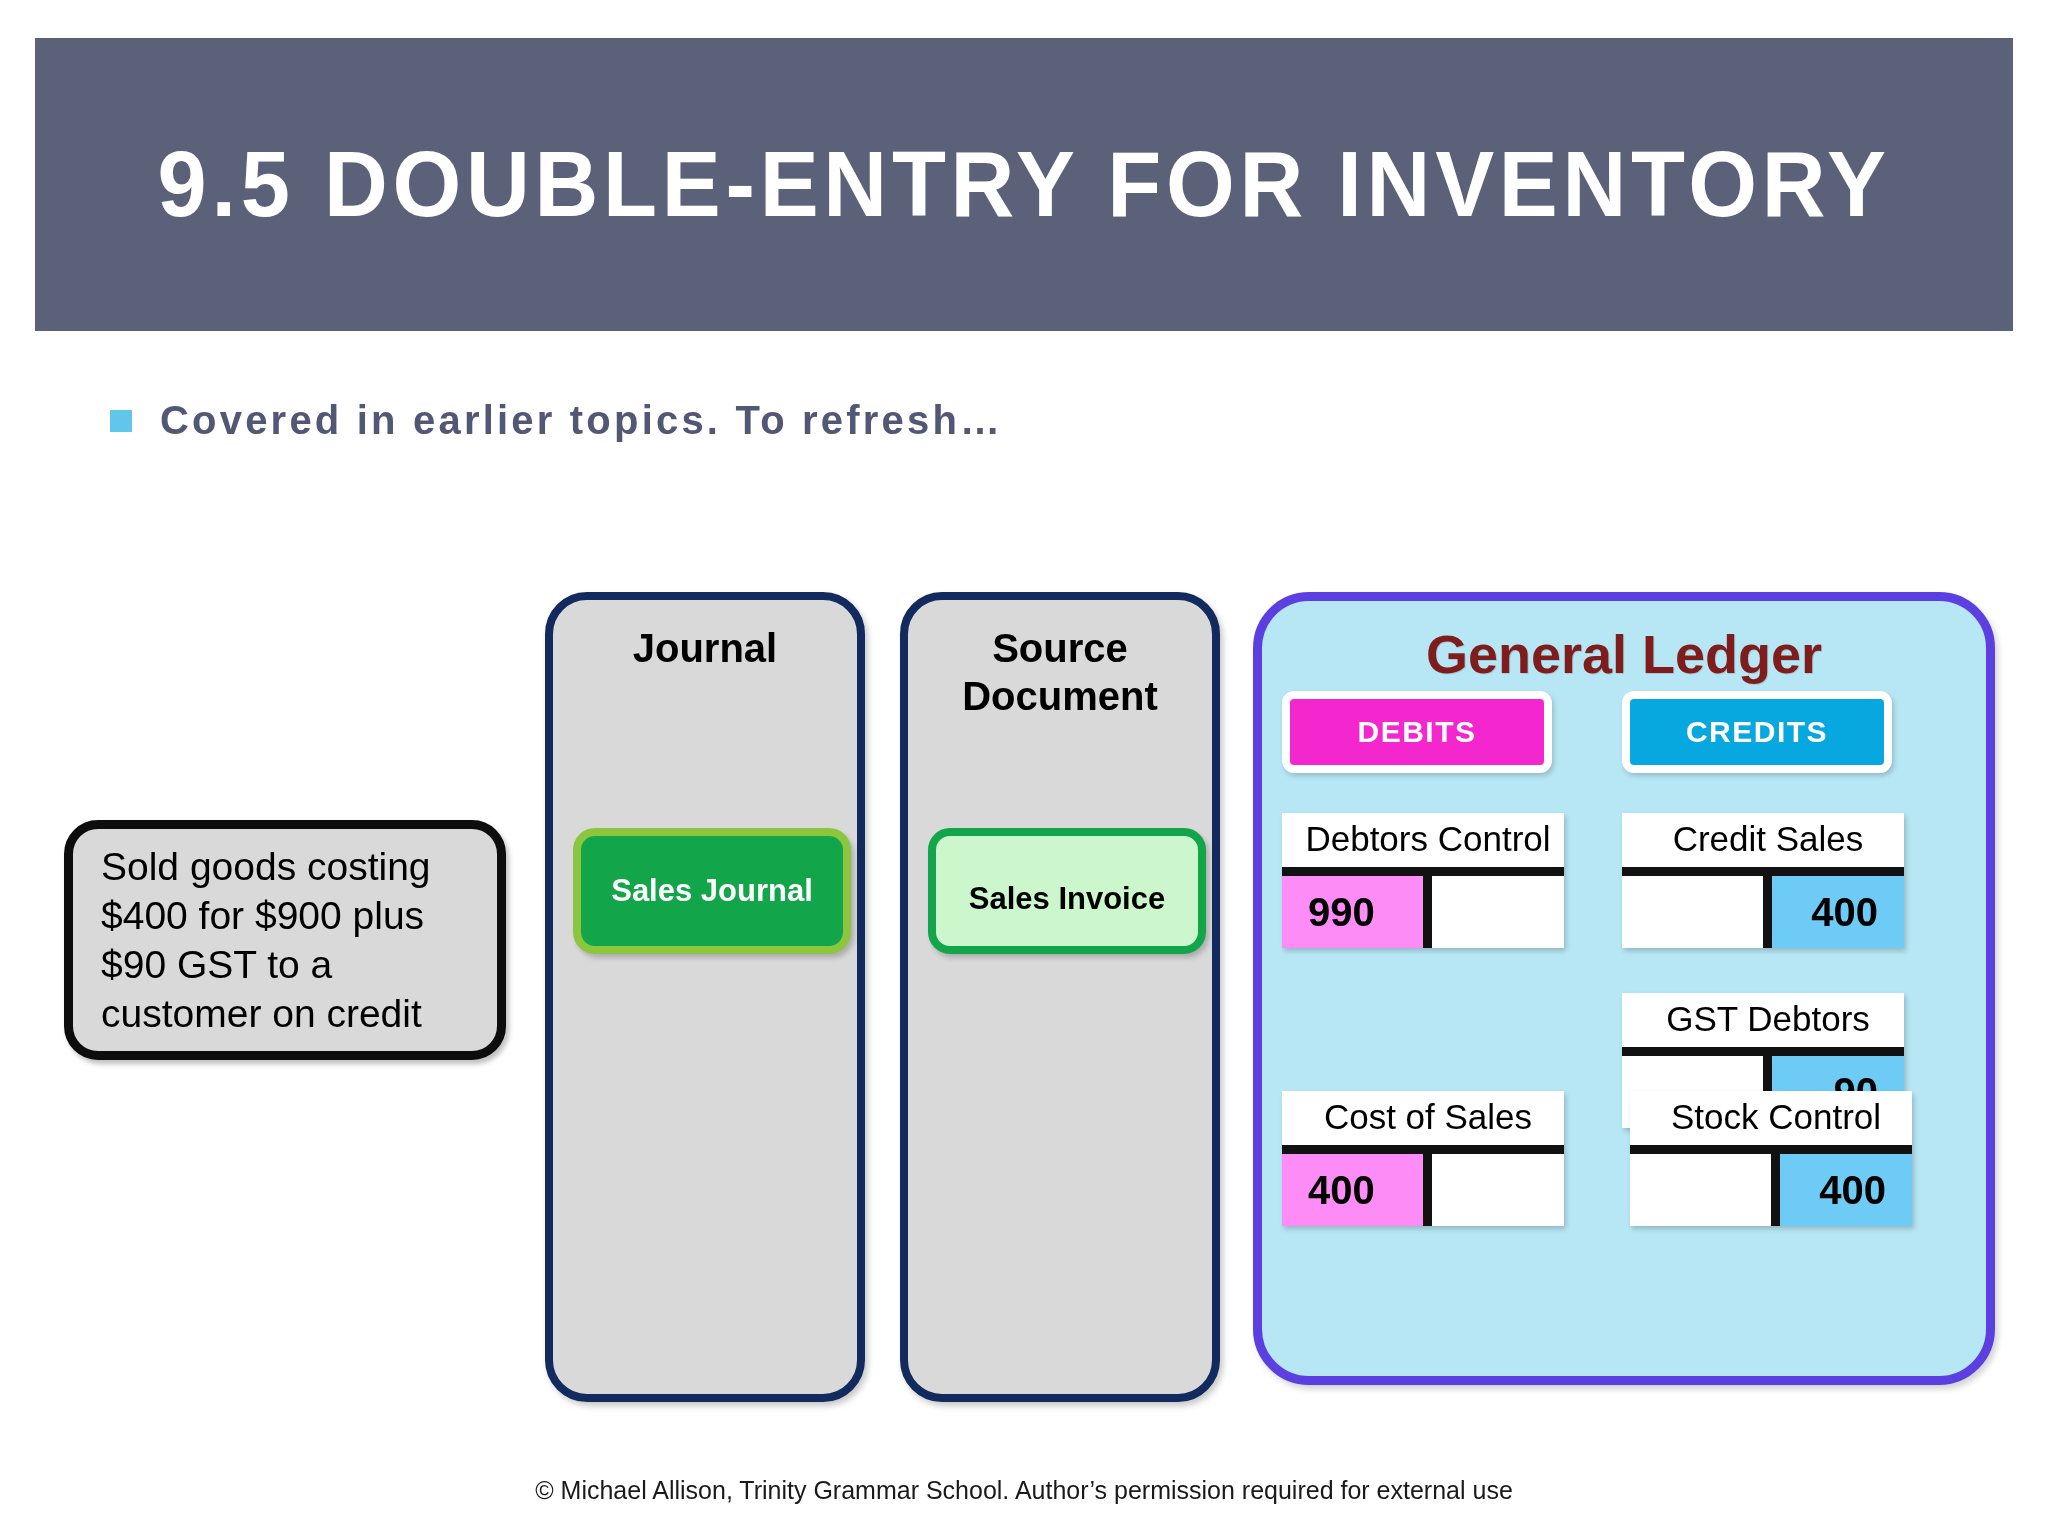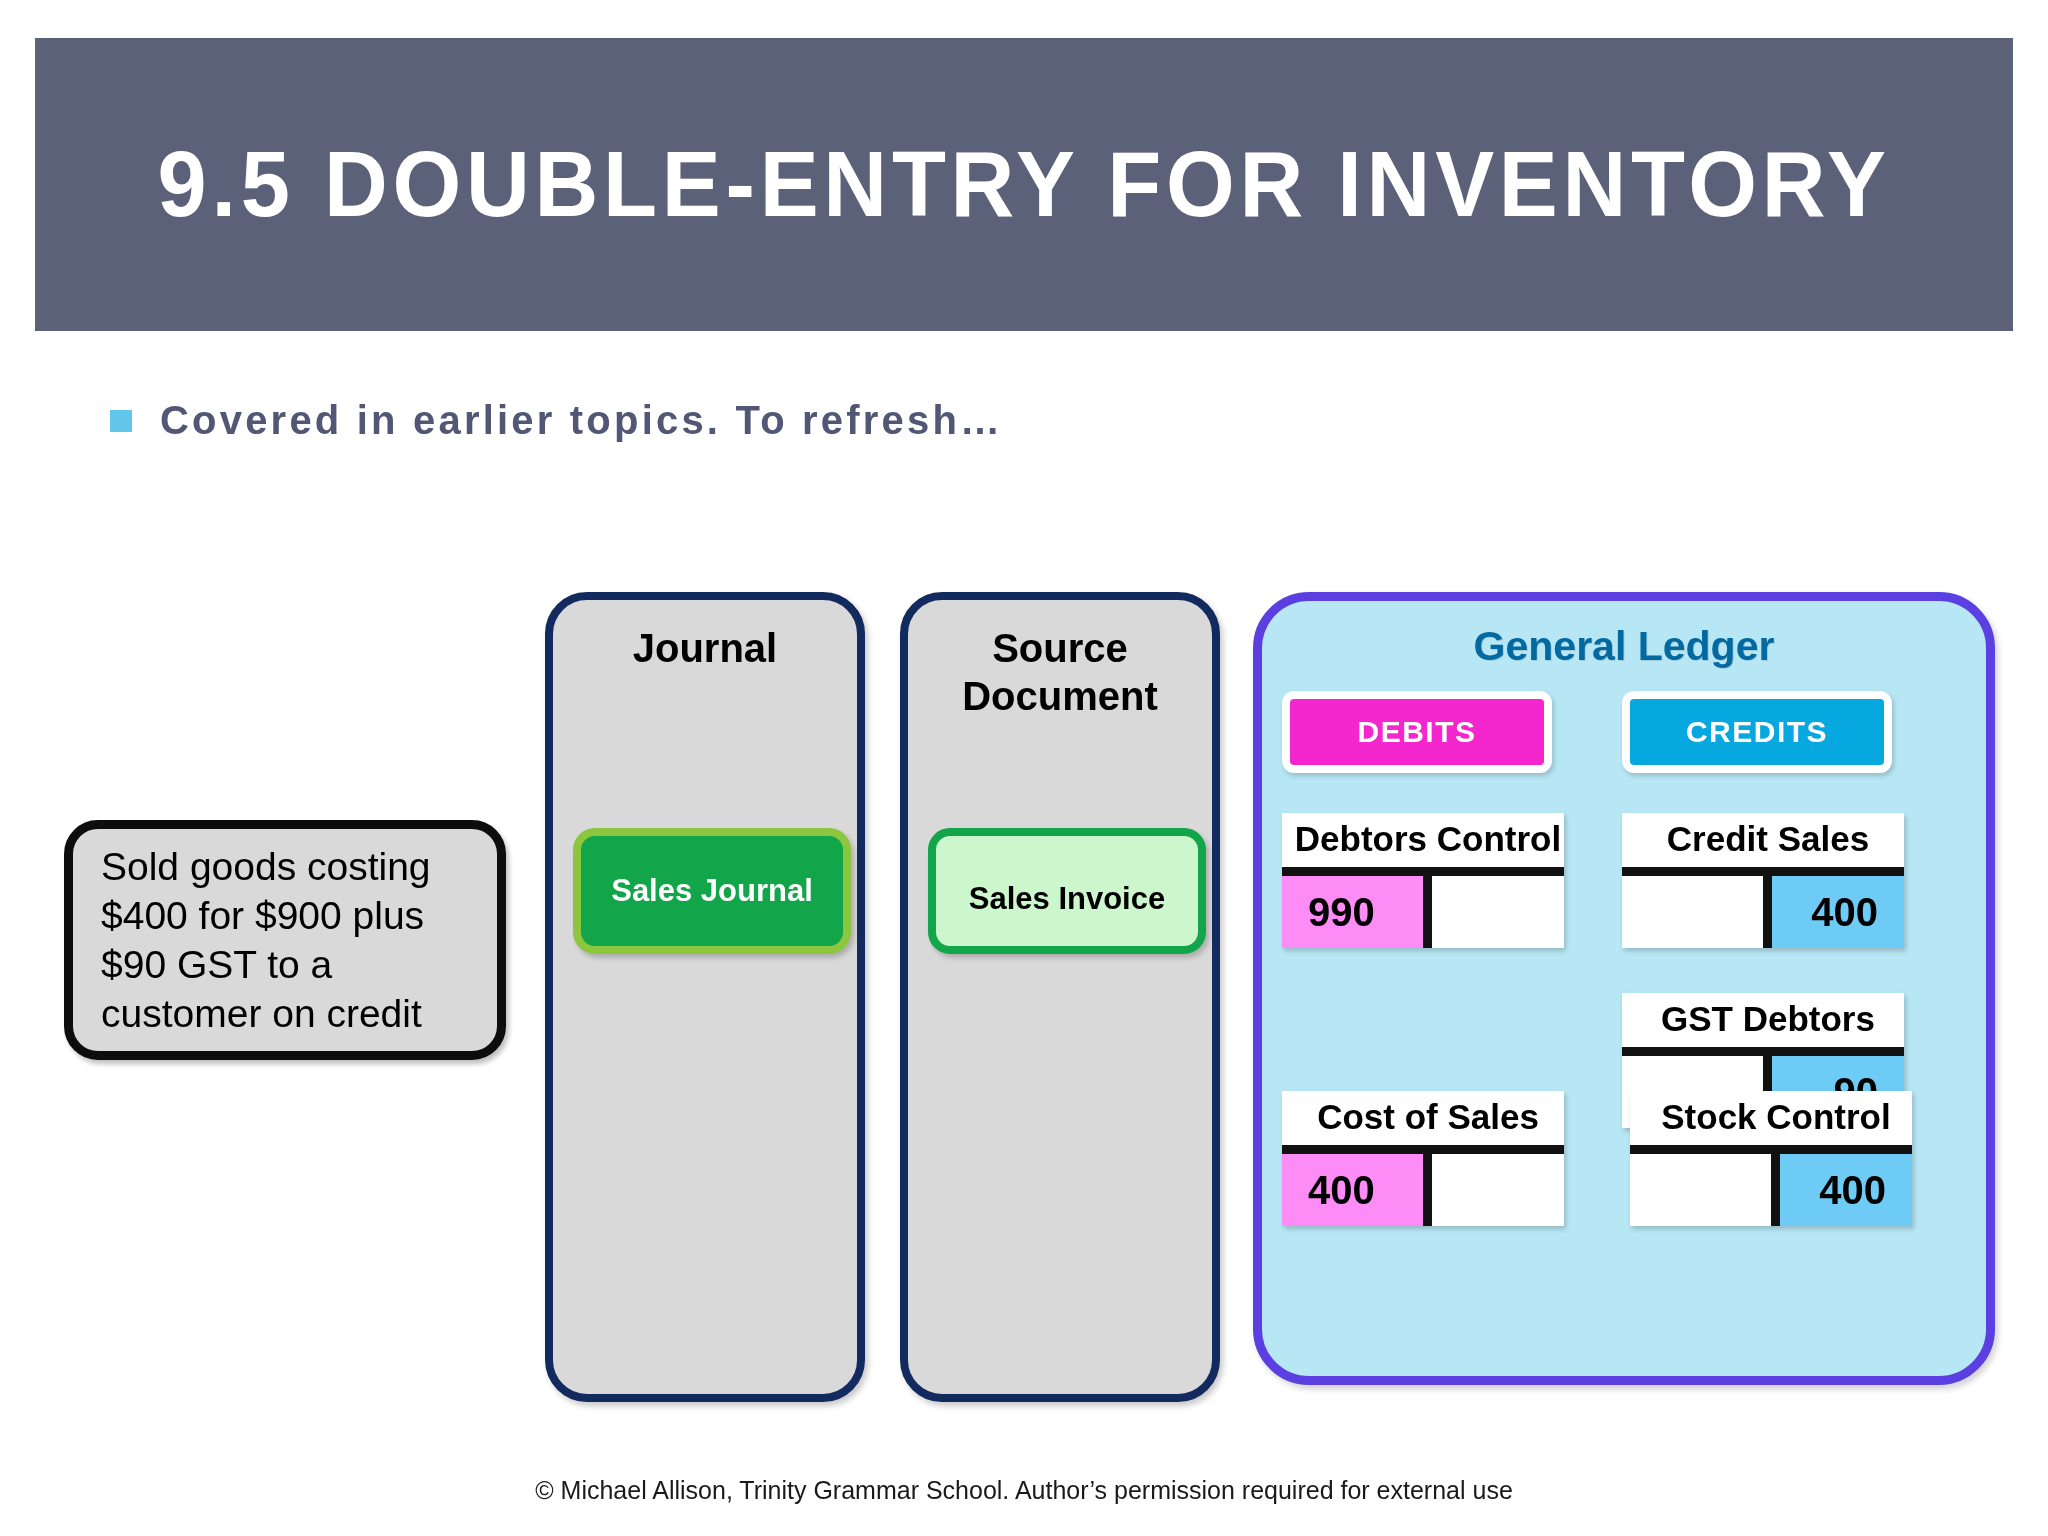--- a/index.html
+++ b/index.html
@@ -157,23 +157,23 @@
     border: 9px solid #5b3fe0;
     border-radius: 56px;
     box-sizing: border-box;
     box-shadow: 3px 4px 6px rgba(0,0,0,0.18);
   }
   #gl-title {
     position: absolute;
     left: 0; right: 0;
     top: 22px;
     text-align: center;
-    font-size: 41px;
-    font-weight: 700;
-    color: #0369a1;
+    font-size: 54px;
+    font-weight: 700;
+    color: #7f1d1d;
     text-shadow: 1px 1px 0 rgba(0,0,0,0.12);
   }
 
   .dc-badge {
     position: absolute;
     top: 90px;
     width: 270px;
     height: 82px;
     border-radius: 12px;
     border: 8px solid #ffffff;
@@ -195,21 +195,21 @@
   
   .t-account {
     position: absolute;
     width: 282px;
     background: #ffffff;
     box-shadow: 2px 3px 5px rgba(0,0,0,0.20);
   }
   .t-title {
     text-align: center;
     font-size: 35px;
-    font-weight: 700;
+    font-weight: 400;
     color: #000000;
     padding: 6px 0 8px 10px;
     background: #ffffff;
     white-space: nowrap;
   }
   .t-body {
     display: flex;
     height: 72px;
     border-top: 9px solid #111111;
   }

